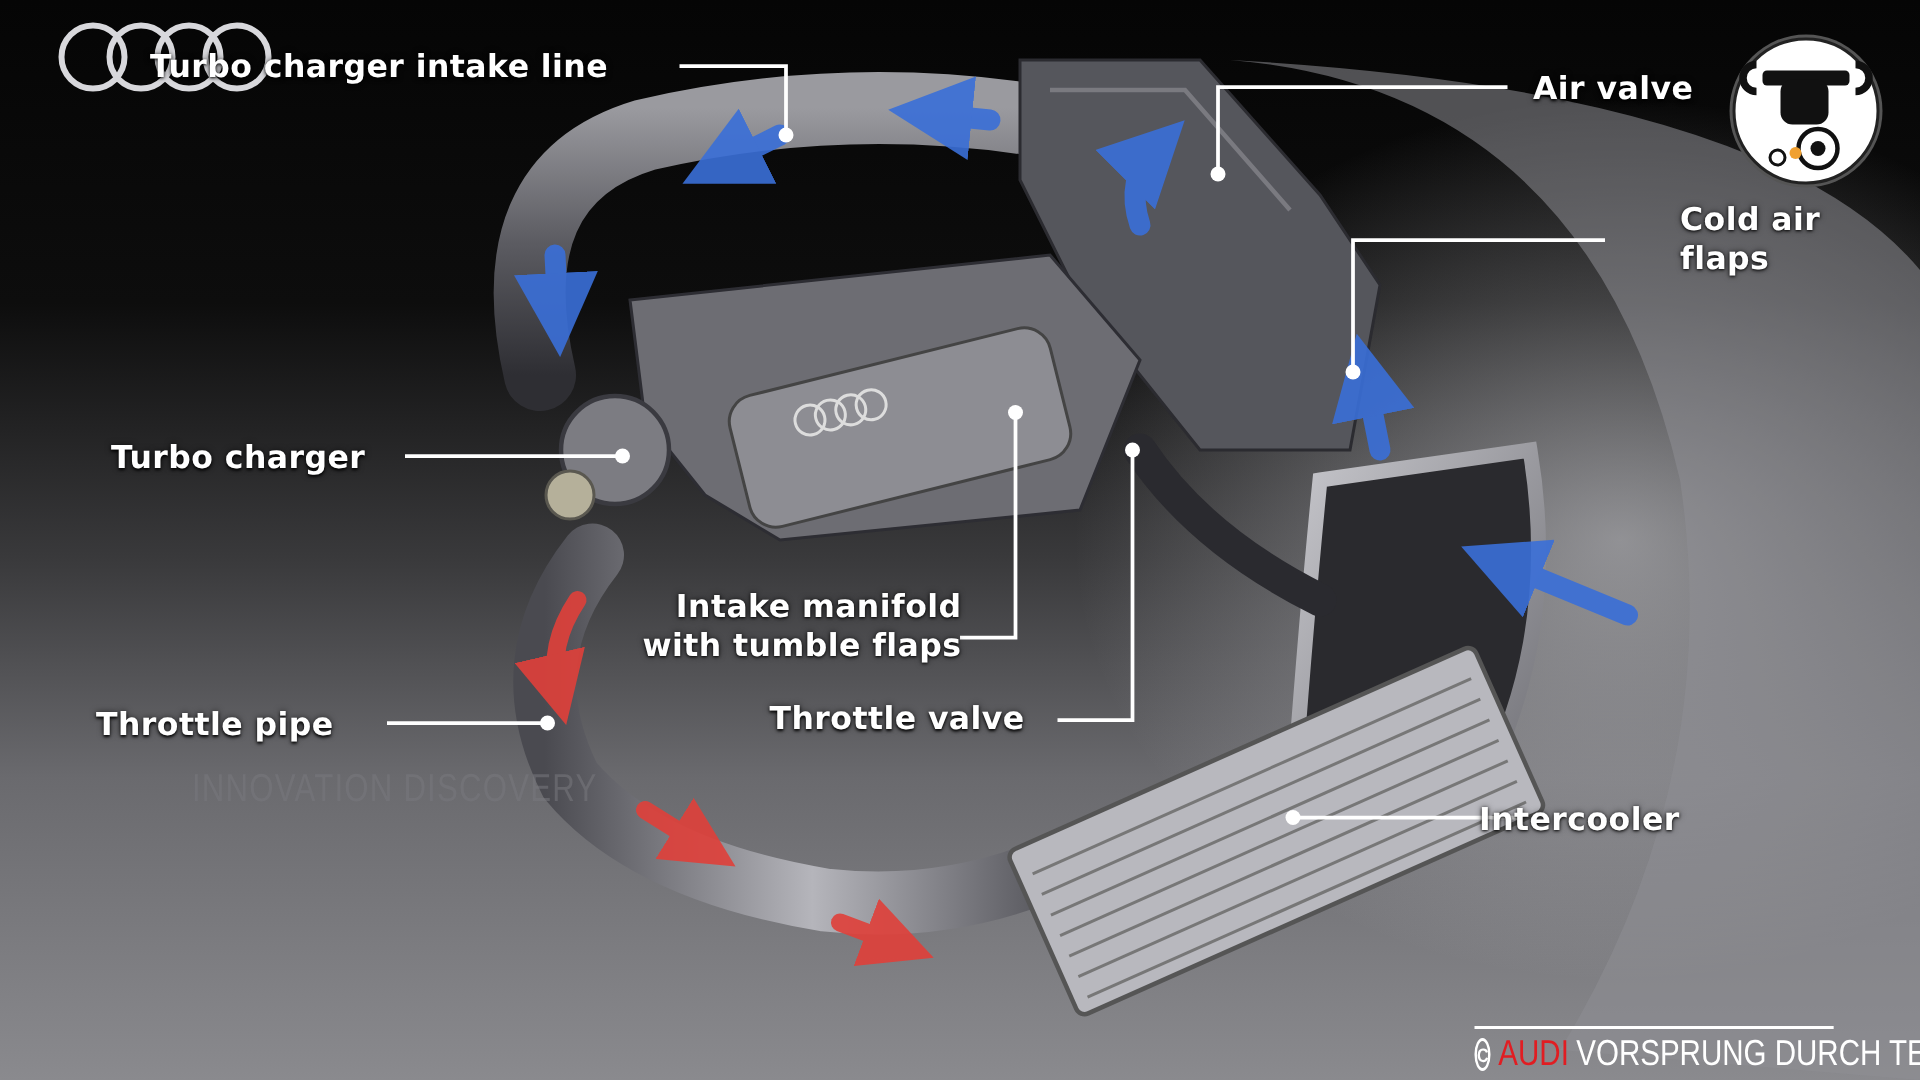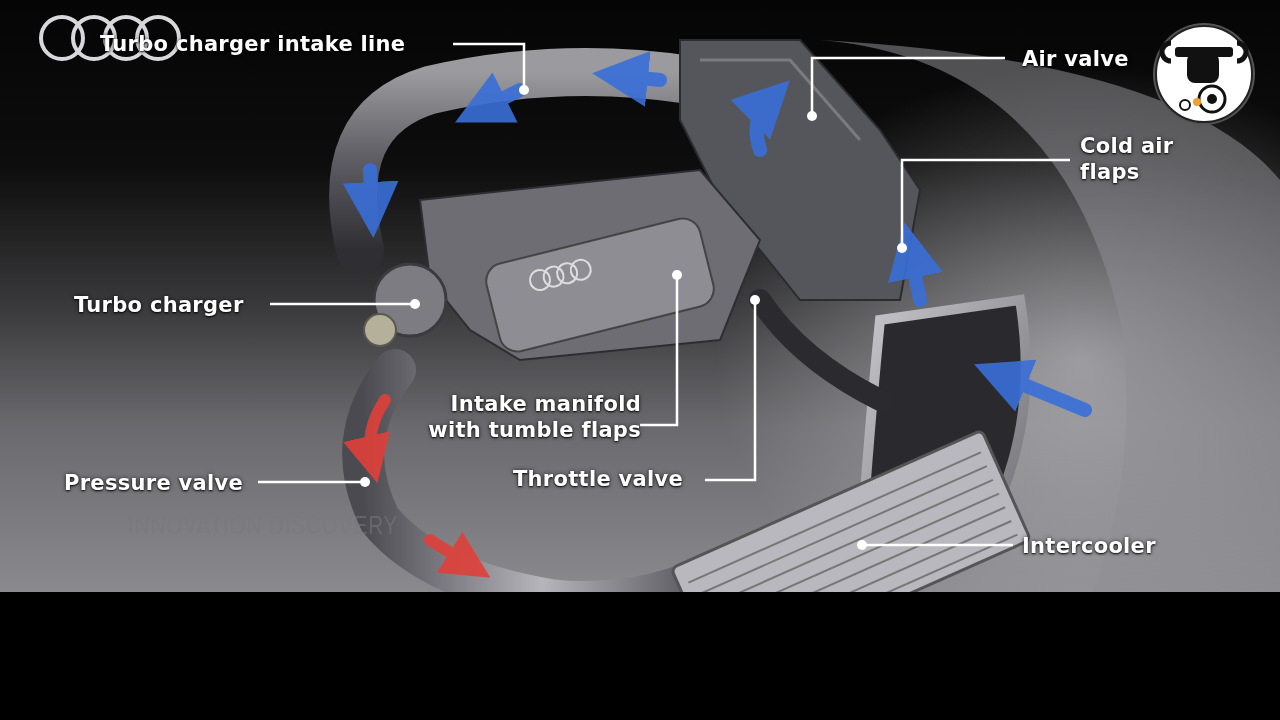--- a/index.html
+++ b/index.html
@@ -1,17 +1,17 @@
 <!DOCTYPE html>
 <html><head>
 <meta charset="utf-8">
 <style>
   html,body{margin:0;padding:0;}
   body{width:1280px;height:720px;overflow:hidden;background:#000;font-family:"DejaVu Sans","Liberation Sans",sans-serif;}
-  #stage{position:relative;width:1280px;height:592px;overflow:hidden;
+  #stage{position:relative;width:1280px;height:720px;overflow:hidden;
     background:
       radial-gradient(ellipse 520px 420px at 1080px 360px, rgba(220,220,225,.55), rgba(0,0,0,0) 70%),
       linear-gradient(180deg,#050505 0%,#0d0d0d 28%,#3a3a3c 52%,#6a6a6e 72%,#8a8a8e 100%);}
   svg.scene{position:absolute;left:0;top:0;}
   .label{position:absolute;color:#fff;font-weight:bold;font-size:21px;letter-spacing:.3px;line-height:26px;
     text-shadow:0 1px 2px rgba(0,0,0,.9),0 0 4px rgba(0,0,0,.6);white-space:nowrap;}
   .watermark{position:absolute;left:128px;top:510px;font-family:"Liberation Sans",sans-serif;font-size:26px;
     color:rgba(120,120,125,.55);letter-spacing:1px;font-stretch:condensed;transform:scaleX(.8);transform-origin:left;}
   .footer{position:absolute;left:983px;top:684px;width:292px;height:34px;border-top:2px solid #fff;border-bottom:2px solid #fff;
     display:flex;align-items:center;gap:6px;font-family:"Liberation Sans",sans-serif;font-size:24px;color:#fff;
@@ -134,32 +134,32 @@
       <rect x="30" y="26" width="32" height="30" rx="8" fill="#111"></rect>
       <circle cx="55" cy="72" r="13" fill="#fff" stroke="#111" stroke-width="3"></circle>
       <circle cx="55" cy="72" r="5" fill="#111"></circle>
       <circle cx="28" cy="78" r="5" fill="none" stroke="#111" stroke-width="2"></circle>
       <circle cx="40" cy="75" r="4" fill="#f0a030"></circle>
     </svg>
   </div>
 
   <div class="label" style="left:100px;top:31px;">Turbo charger intake line</div>
   <div class="label" style="left:1022px;top:46px;">Air valve</div>
-  <div class="label" style="left:1080px;top:133px;">
+  <div class="label" style="left:1120px;top:133px;">
     <div>Cold air</div>
     <div>flaps</div>
   </div>
   <div class="label" style="left:396px;top:391px;text-align:right;width:245px;">
     <div>Intake manifold</div>
     <div>with tumble flaps</div>
   </div>
   <div class="label" style="left:74px;top:292px;">Turbo charger</div>
   <div class="label" style="left:502px;top:466px;margin-left:11px;">Throttle valve</div>
-  <div class="label" style="left:64px;top:470px;">Pressure valve</div>
-  <div class="label" style="left:1022px;top:533px;">Intercooler</div>
+  <div class="label" style="left:64px;top:470px;">Throttle pipe</div>
+  <div class="label" style="left:986px;top:533px;">Intercooler</div>
 
   <div class="watermark">INNOVATION DISCOVERY</div>
 
   <div class="footer">
     <span class="copy">C</span>
     <span class="red">AUDI</span>
     <span>VORSPRUNG DURCH TECHNIK</span>
   </div>
 </div>
 

